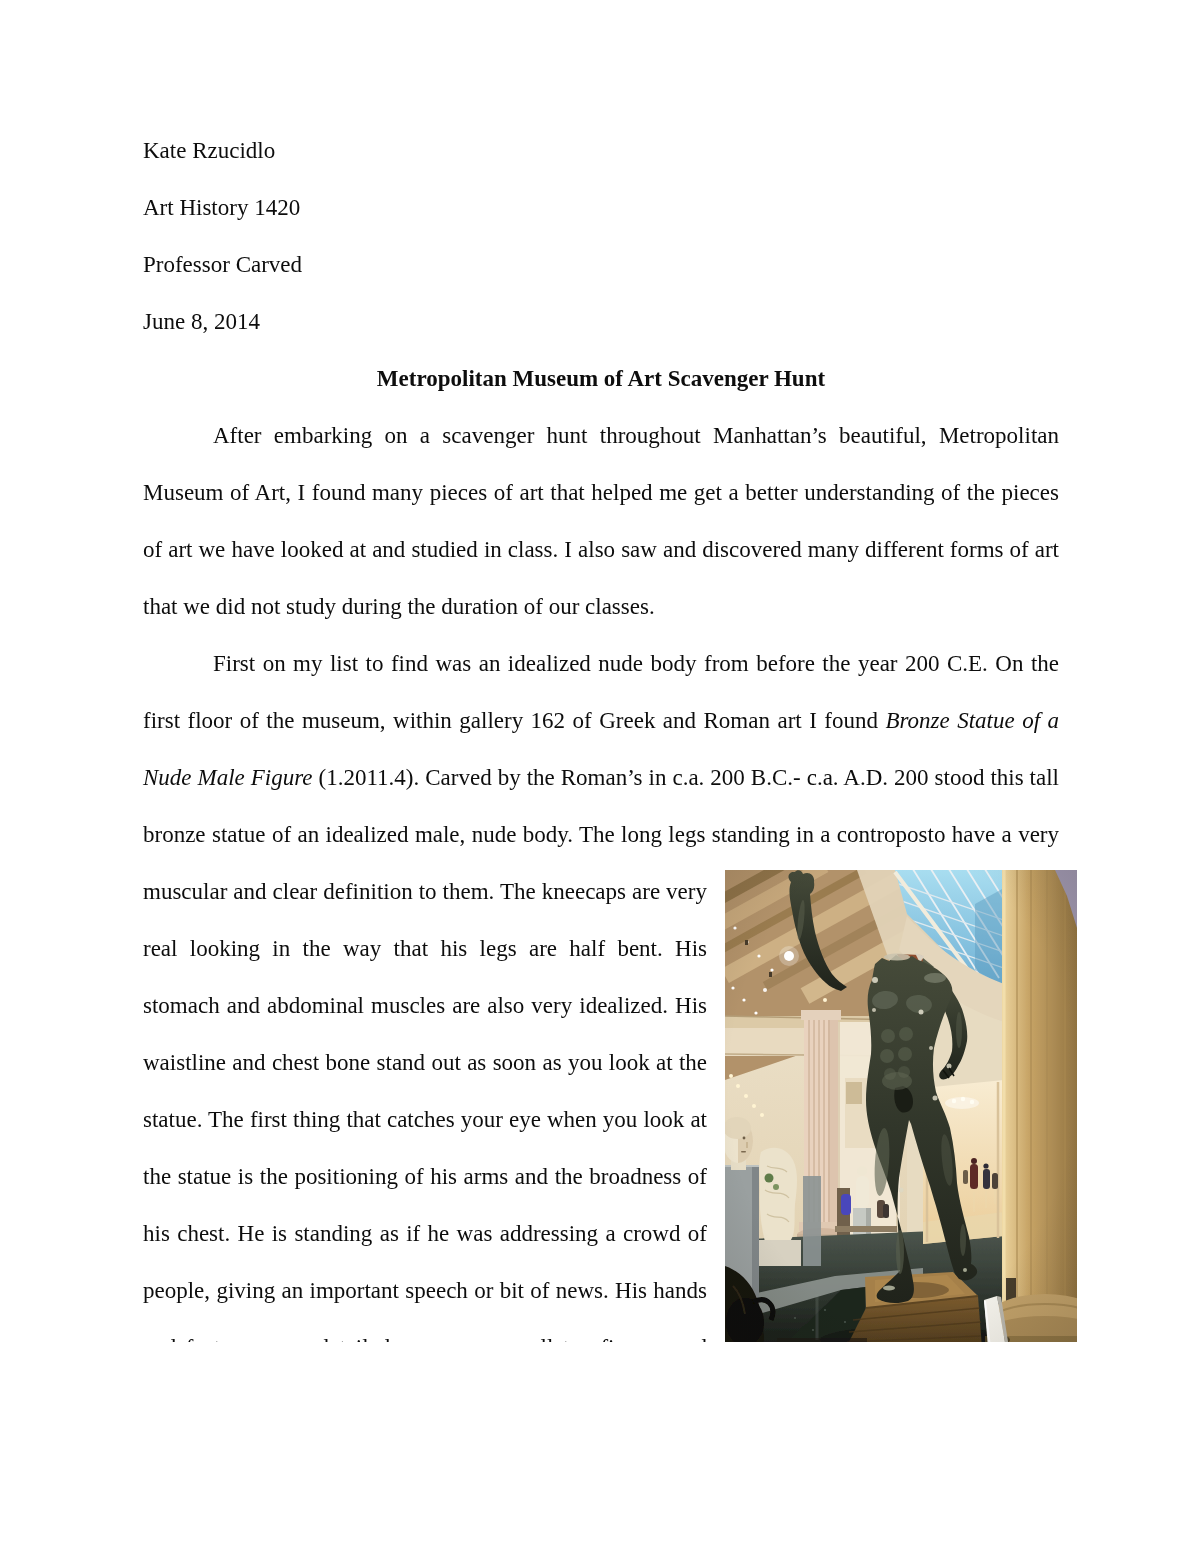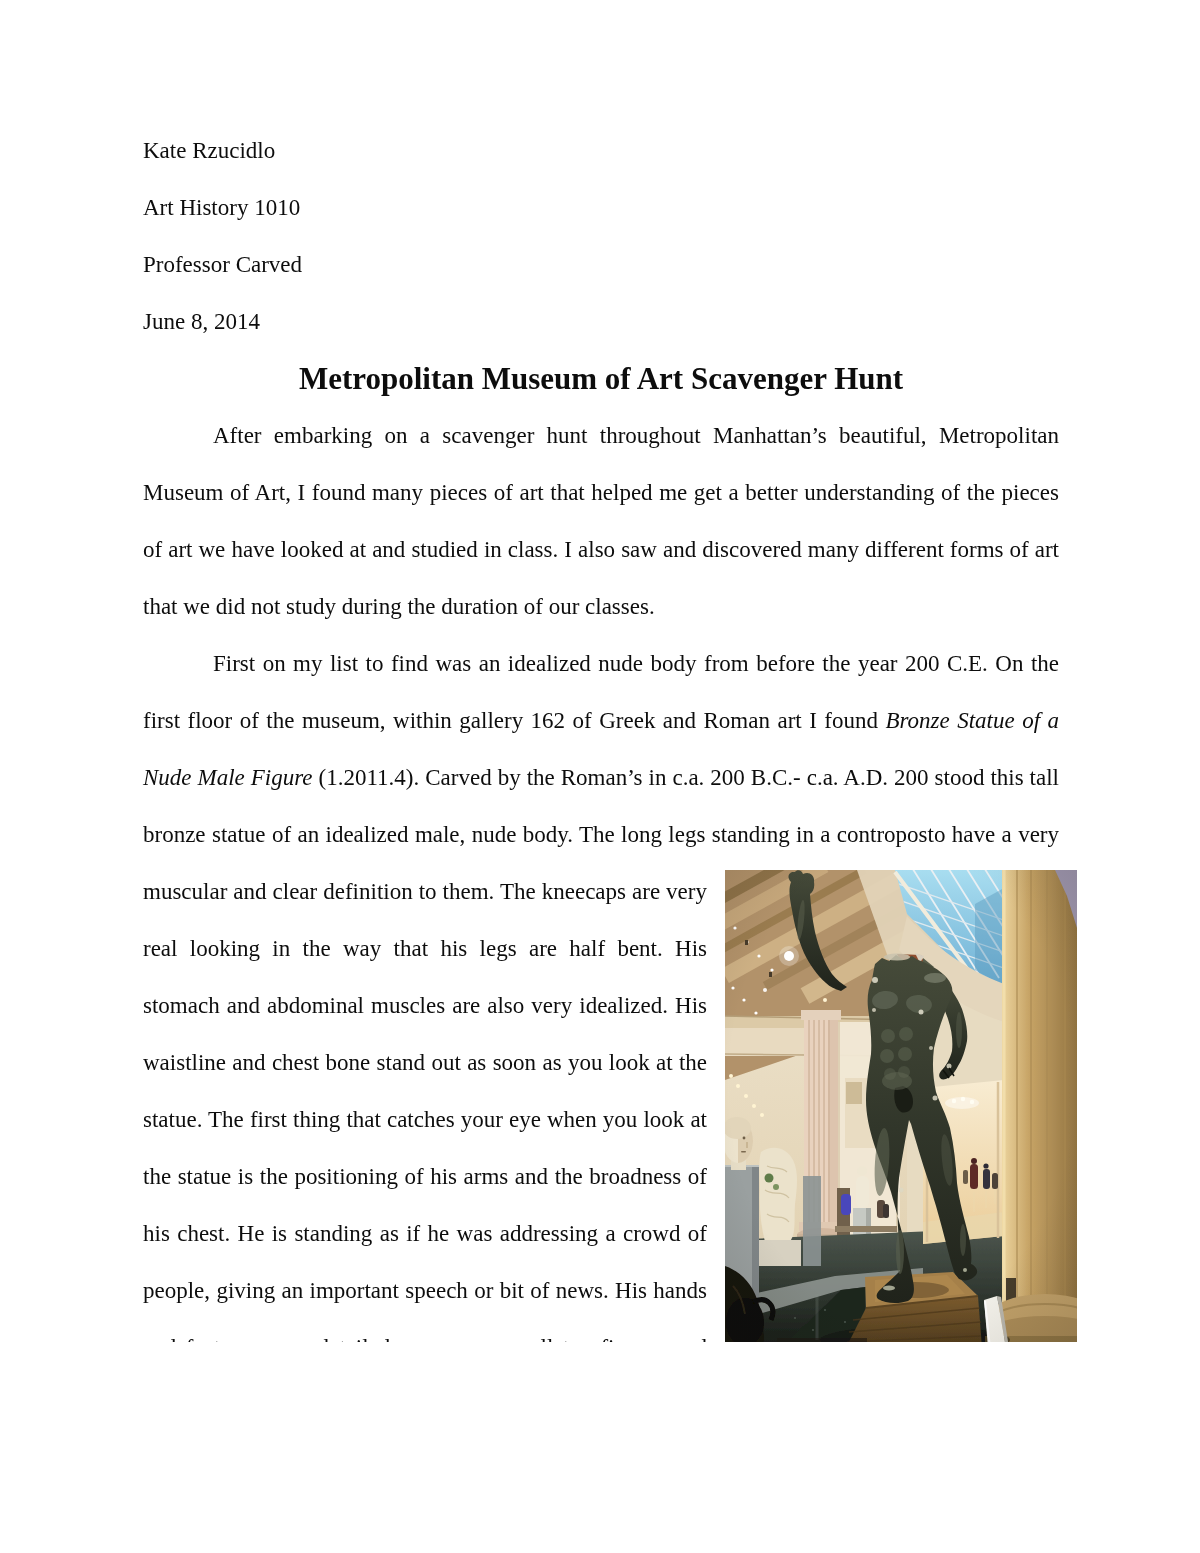--- a/index.html
+++ b/index.html
@@ -13,41 +13,41 @@
     font-family:"Liberation Serif","DejaVu Serif",serif;
     font-size:23px;
     line-height:57px;
     color:#0d0d0d;
     overflow:hidden;
     hyphens:none;
   }
   .page p { margin:0; }
   .hdr-line { text-align:left; }
   .doc-title {
-    font-size:31px; font-weight:bold; text-align:center;
+    font-size:23px; font-weight:bold; text-align:center;
     margin:0; line-height:57px;
   }
   .para { text-align:justify; text-indent:70px; }
   .para.justify-last { text-align-last:justify; }
   em.art-title { font-style:italic; }
   .photo-float {
     float:right;
     width:352px; height:478px;
     margin:7px -18px 12px 18px;
     display:block;
     shape-outside:margin-box;
   }
   .photo-float svg { display:block; width:352px; height:478px; }
 </style>
 </head>
 <body>
 
 <div class="page">
   <p class="hdr-line">Kate Rzucidlo</p>
-  <p class="hdr-line">Art History 1010</p>
+  <p class="hdr-line">Art History 1420</p>
   <p class="hdr-line">Professor Carved</p>
   <p class="hdr-line">June 8, 2014</p>
 
   <h1 class="doc-title">Metropolitan Museum of Art Scavenger Hunt</h1>
 
   <p class="para"><span>After embarking on a scavenger hunt throughout Manhattan’s beautiful, Metropolitan Museum of Art, I found many pieces of art that helped me get a better understanding of the pieces of art we have looked at and studied in class. I also saw and discovered many different forms of art that we did not study during the duration of our classes.</span></p>
 
   <p class="para justify-last"><span>First on my list to find was an idealized nude body from before the year 200 C.E. On the first floor of the museum, within gallery 162 of Greek and Roman art I found </span><em class="art-title">Bronze Statue of a Nude Male Figure</em><span> (1.2011.4). Carved by the Roman’s in c.a. 200 B.C.- c.a. A.D. 200 stood this tall bronze statue of an idealized male, nude body. The long legs standing in a controposto have a </span><span class="photo-float" role="img" aria-label="Headless bronze statue of a nude male figure with raised arm, standing on a wooden base in a Metropolitan Museum gallery with glass skylight, tan stone column, marble sculptures, pedestals and distant visitors">
         <svg viewBox="0 0 352 478" width="352" height="478">
       <defs>

